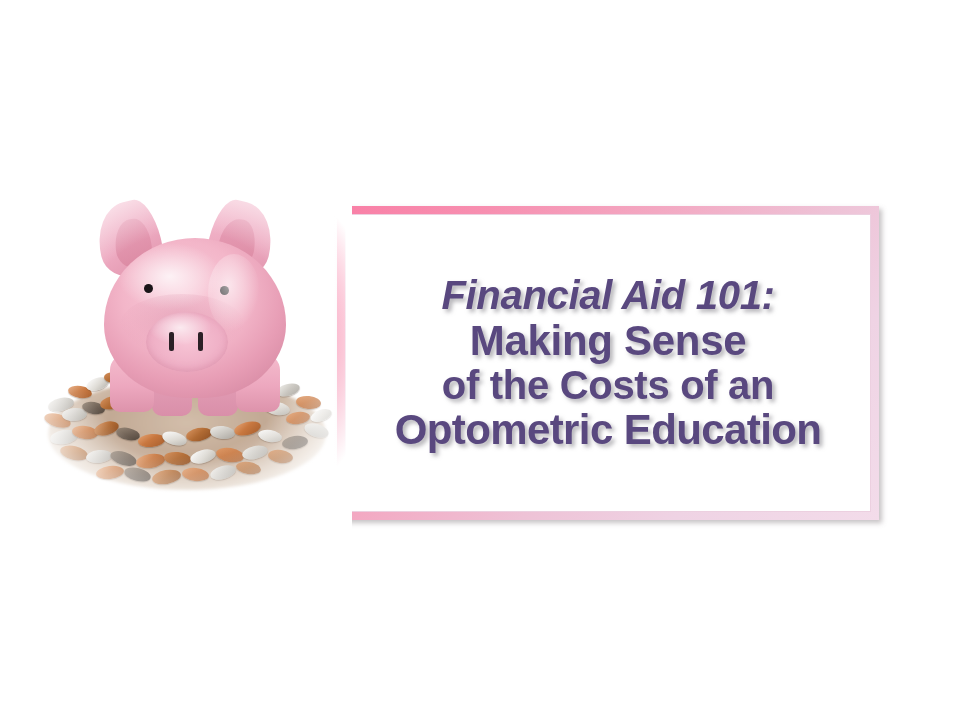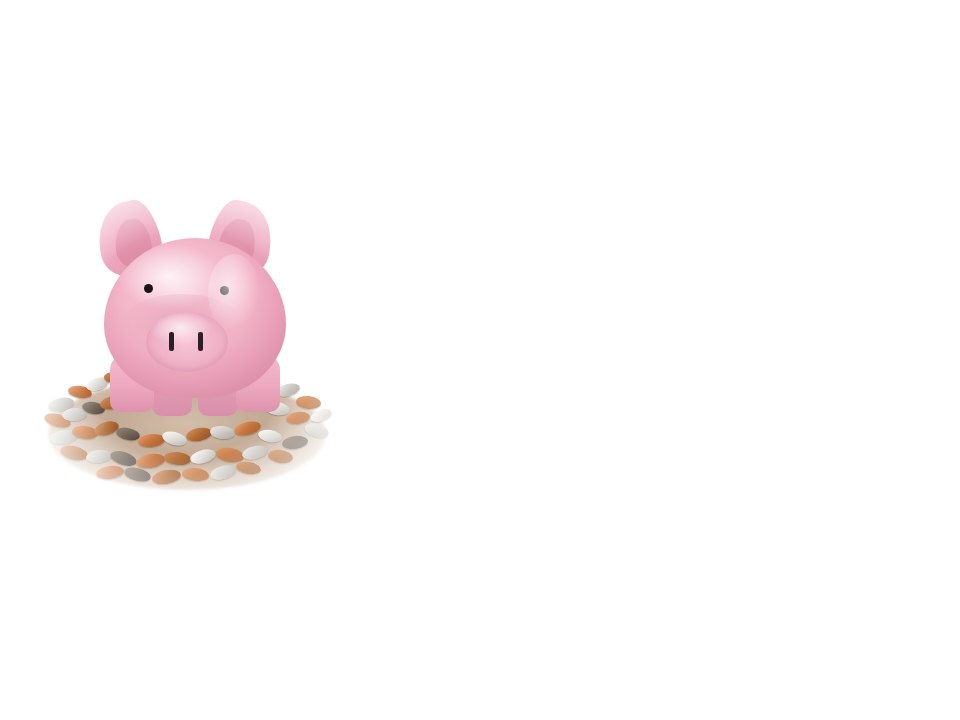--- a/index.html
+++ b/index.html
@@ -322,14 +322,24 @@
         <div class="nostril n1"></div>
         <div class="nostril n2"></div>
       </div>
 
       <div class="pig-gloss"></div>
     </div>
 
     <div class="vignette"></div>
   </div>
 
+  <div id="title-frame">
+    <div class="frame-inner">
+      <div id="title-block">
+        <div class="title-line l1">Financial Aid 101:</div>
+        <div class="title-line l2">Making Sense</div>
+        <div class="title-line l3">of the Costs of an</div>
+        <div class="title-line l4">Optometric Education</div>
+      </div>
+    </div>
+  </div>
 
 </div>
 
 </body></html>

